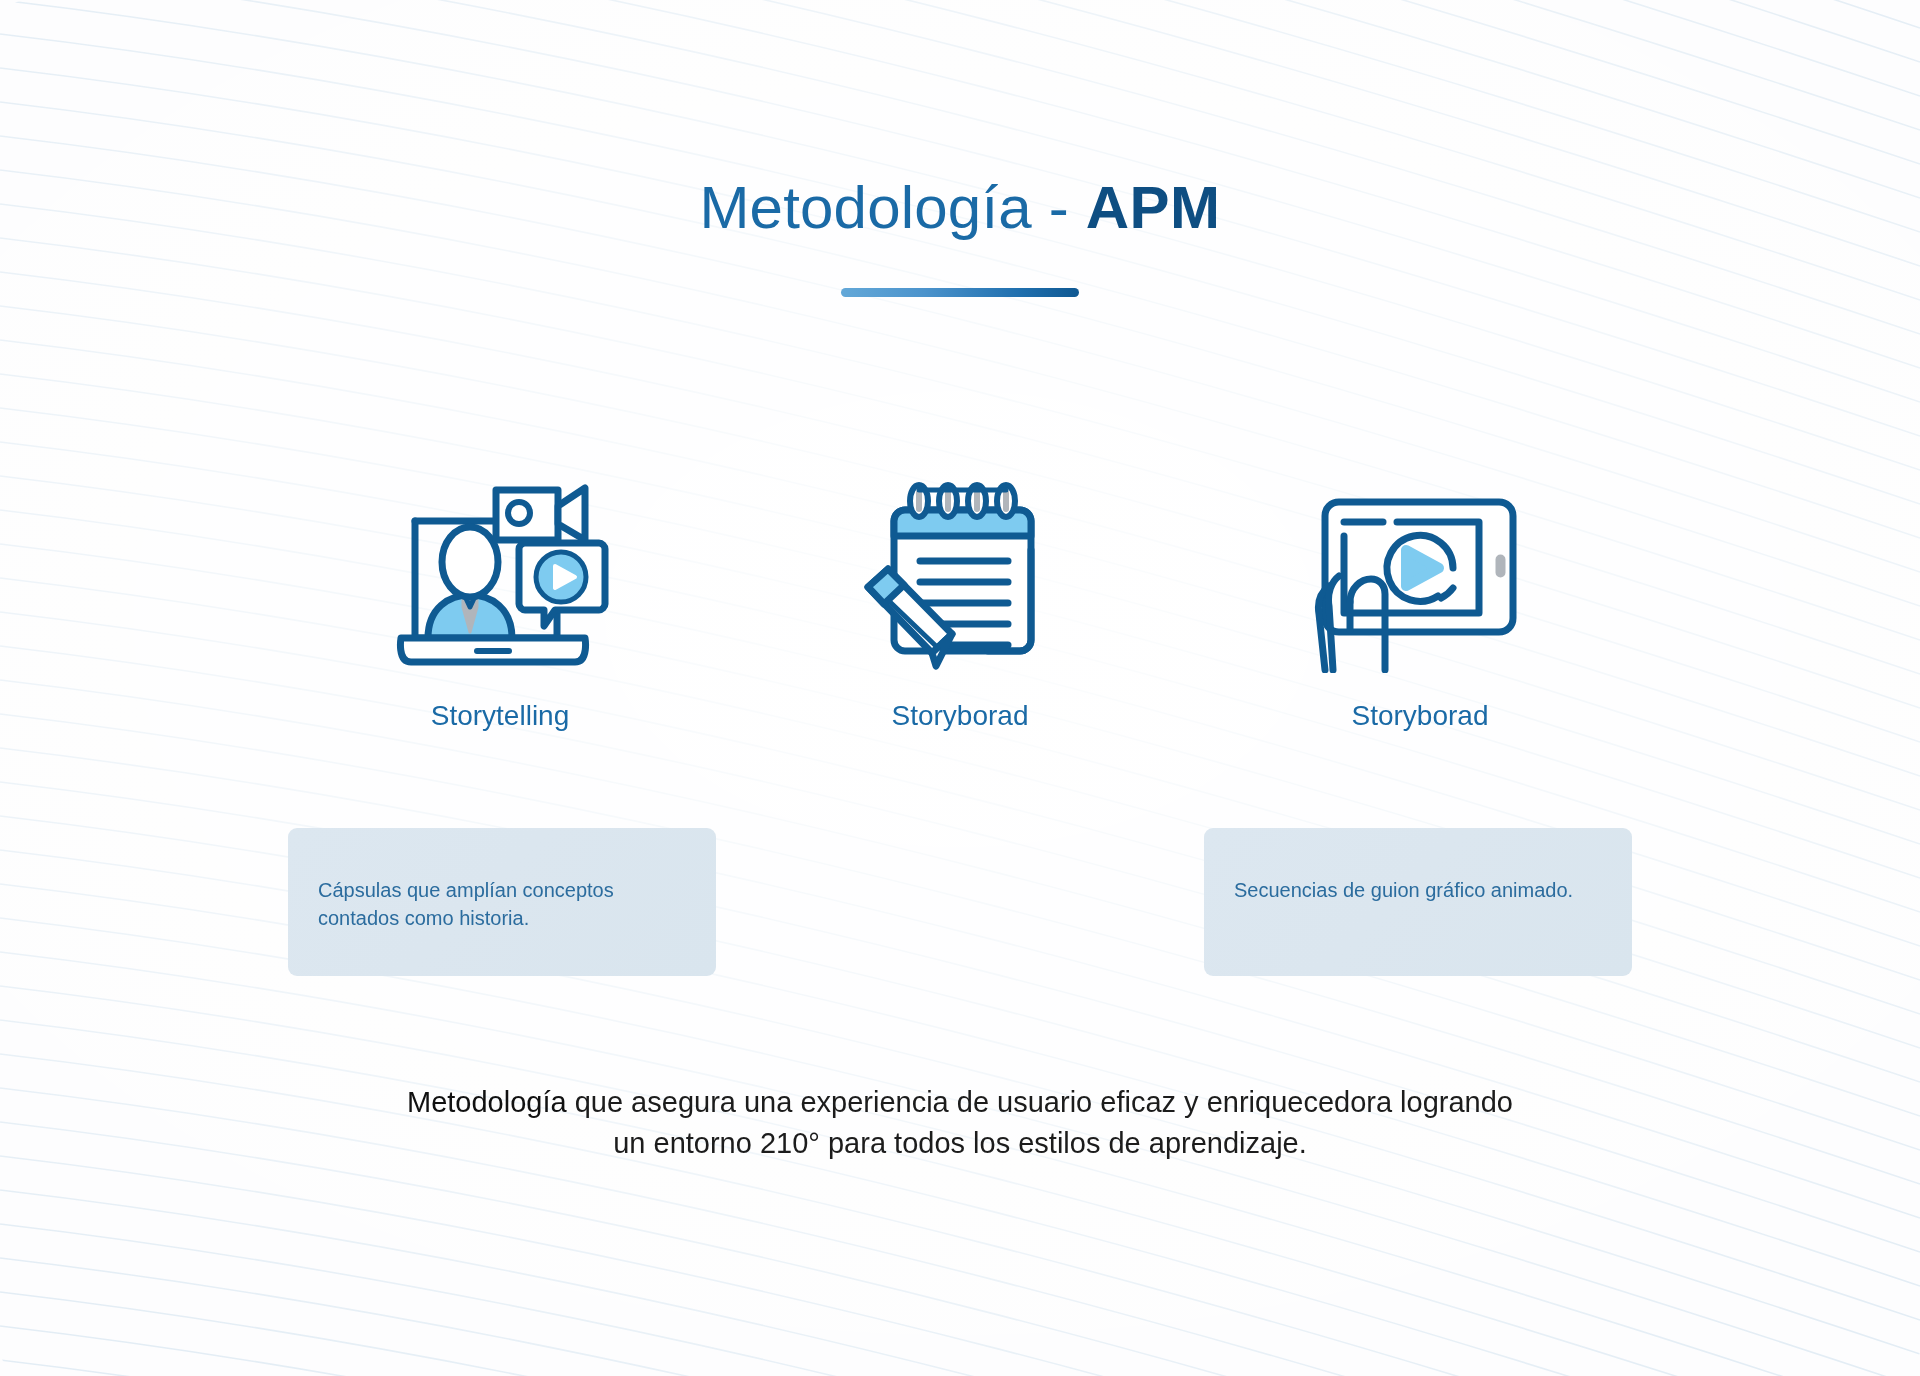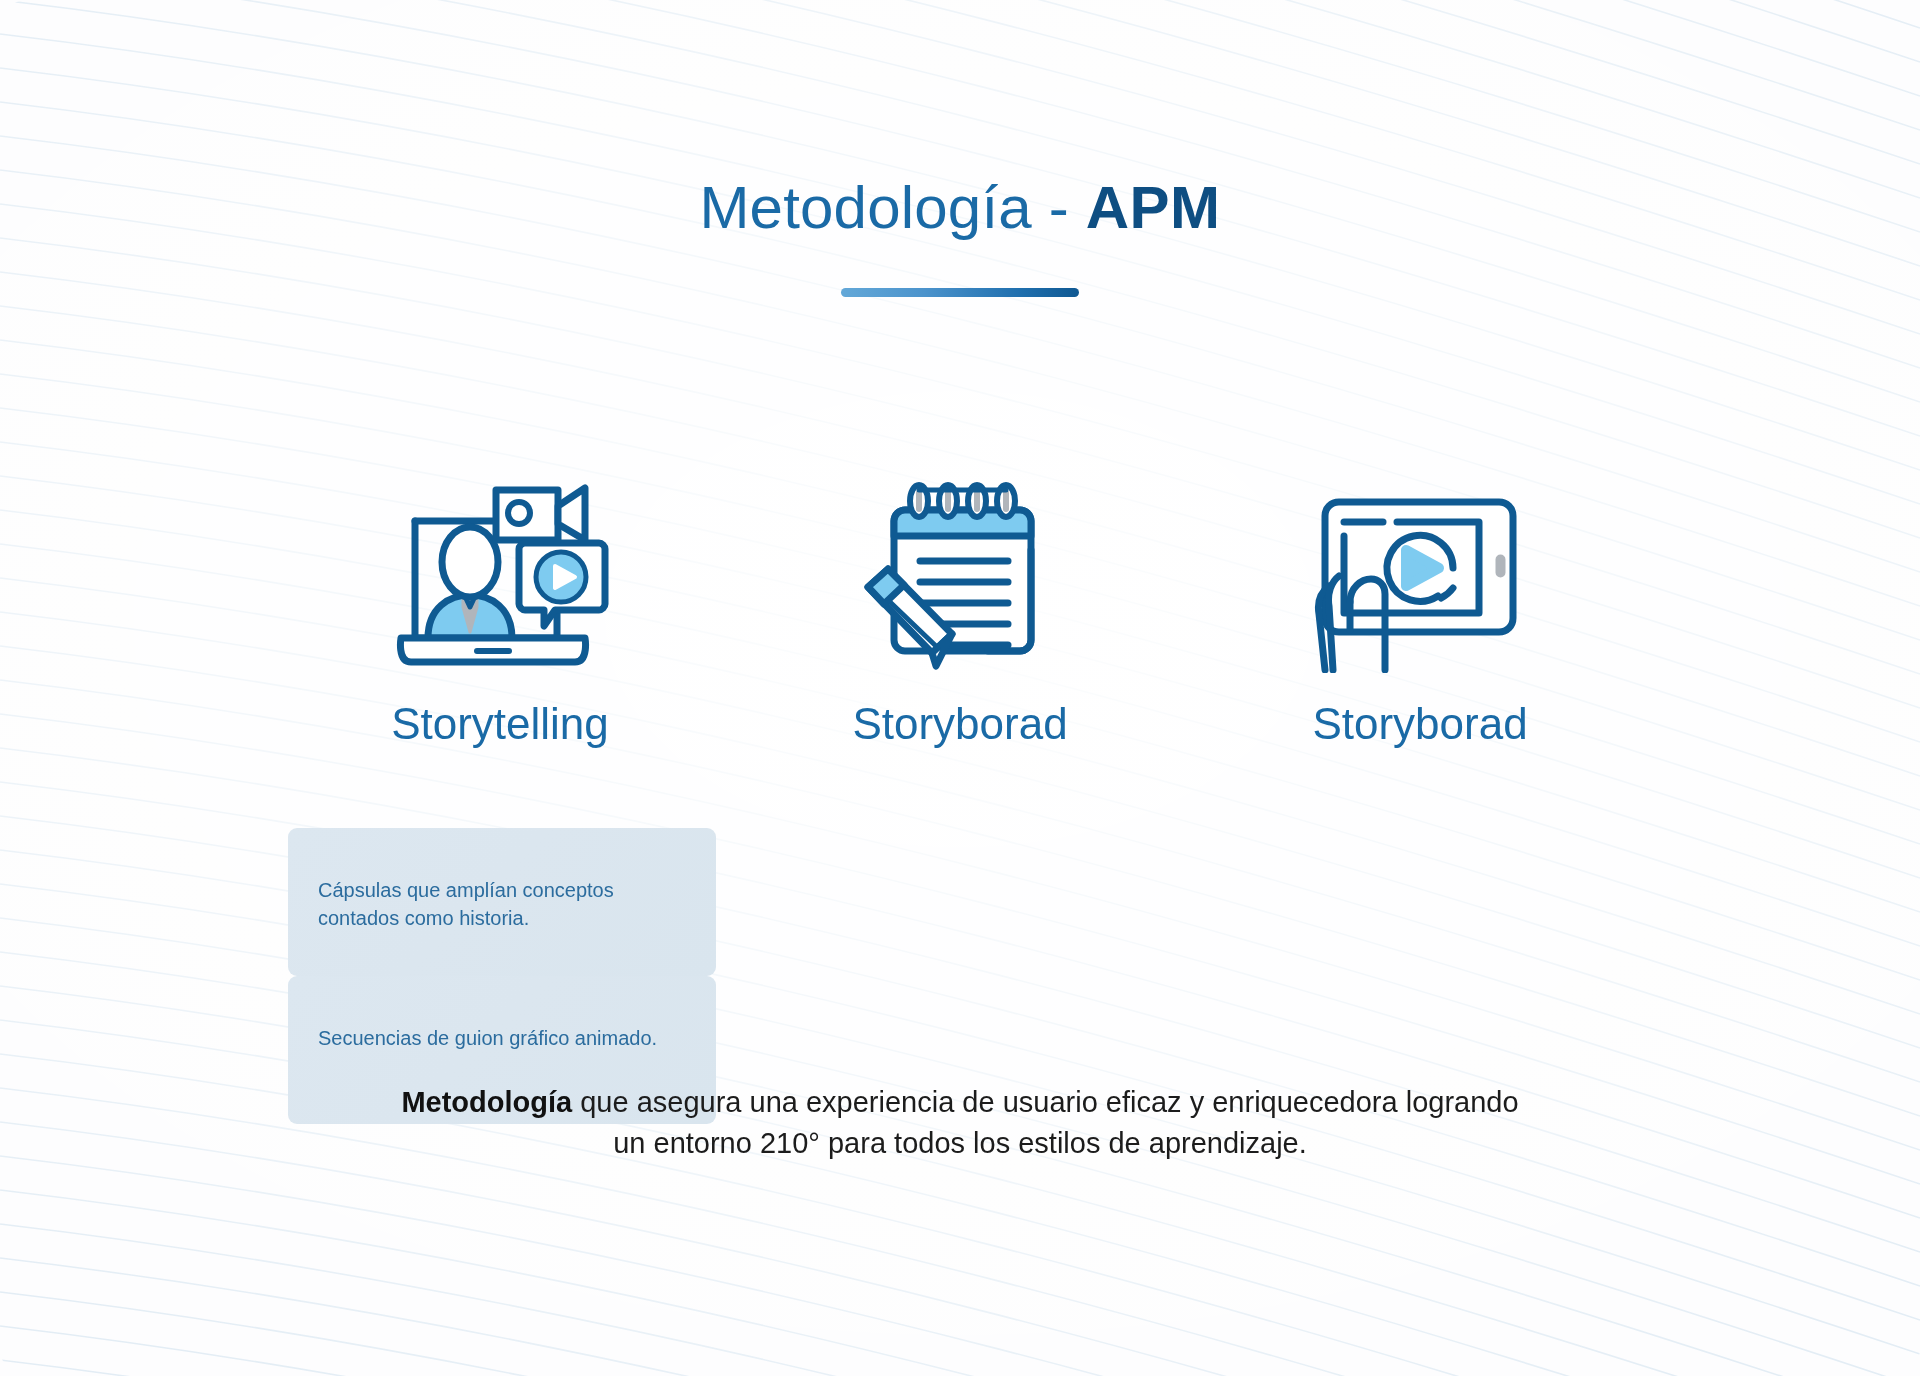--- a/index.html
+++ b/index.html
@@ -62,49 +62,49 @@
 
   
   .cols{
     position:absolute;left:285px;top:470px;width:1350px;
     display:flex;justify-content:space-between;
   }
   .col{width:430px;display:flex;flex-direction:column;align-items:center;}
   .icon-box{height:210px;display:flex;align-items:center;justify-content:center;}
   .col-title{
     margin-top:22px;
-    font-size:44px;font-weight:300;color:#1a6aa6;line-height:1;
+    font-size:28px;font-weight:300;color:#1a6aa6;line-height:1;
     white-space:nowrap;
   }
 
   
   .cards{
-    position:absolute;left:288px;top:828px;width:1531px;
-    display:flex;justify-content:space-between;flex-direction:column;
+    position:absolute;left:288px;top:828px;width:1344px;
+    display:flex;justify-content:space-between;
   }
   .card{
     width:428px;height:148px;
     border-radius:9px;
     background:linear-gradient(135deg,#dce7f0 0%,#dbe6ef 45%,#d9e5ee 100%);
     box-sizing:border-box;
     padding:48px 26px 0 30px;
   }
   .card-text{
     font-size:20px;line-height:1.42;
     font-weight:400;color:#2b6c9e;
   }
 
   
   .footer{
     position:absolute;left:0;right:0;top:1082px;
     text-align:center;
     font-size:29px;line-height:1.42;
     font-weight:300;color:#1c1c1c;
   }
-  .footer b{font-weight:bold;color:#111;}
+  .footer b{font-weight:normal;color:#111;}
   .footer .fline{display:block;}
 </style>
 </head>
 <body>
 
 <div id="slide">
 
   <svg id="bg-texture" viewBox="0 0 1920 1376" preserveAspectRatio="none" aria-hidden="true">
     <defs>
       <g id="curveset"></g>

